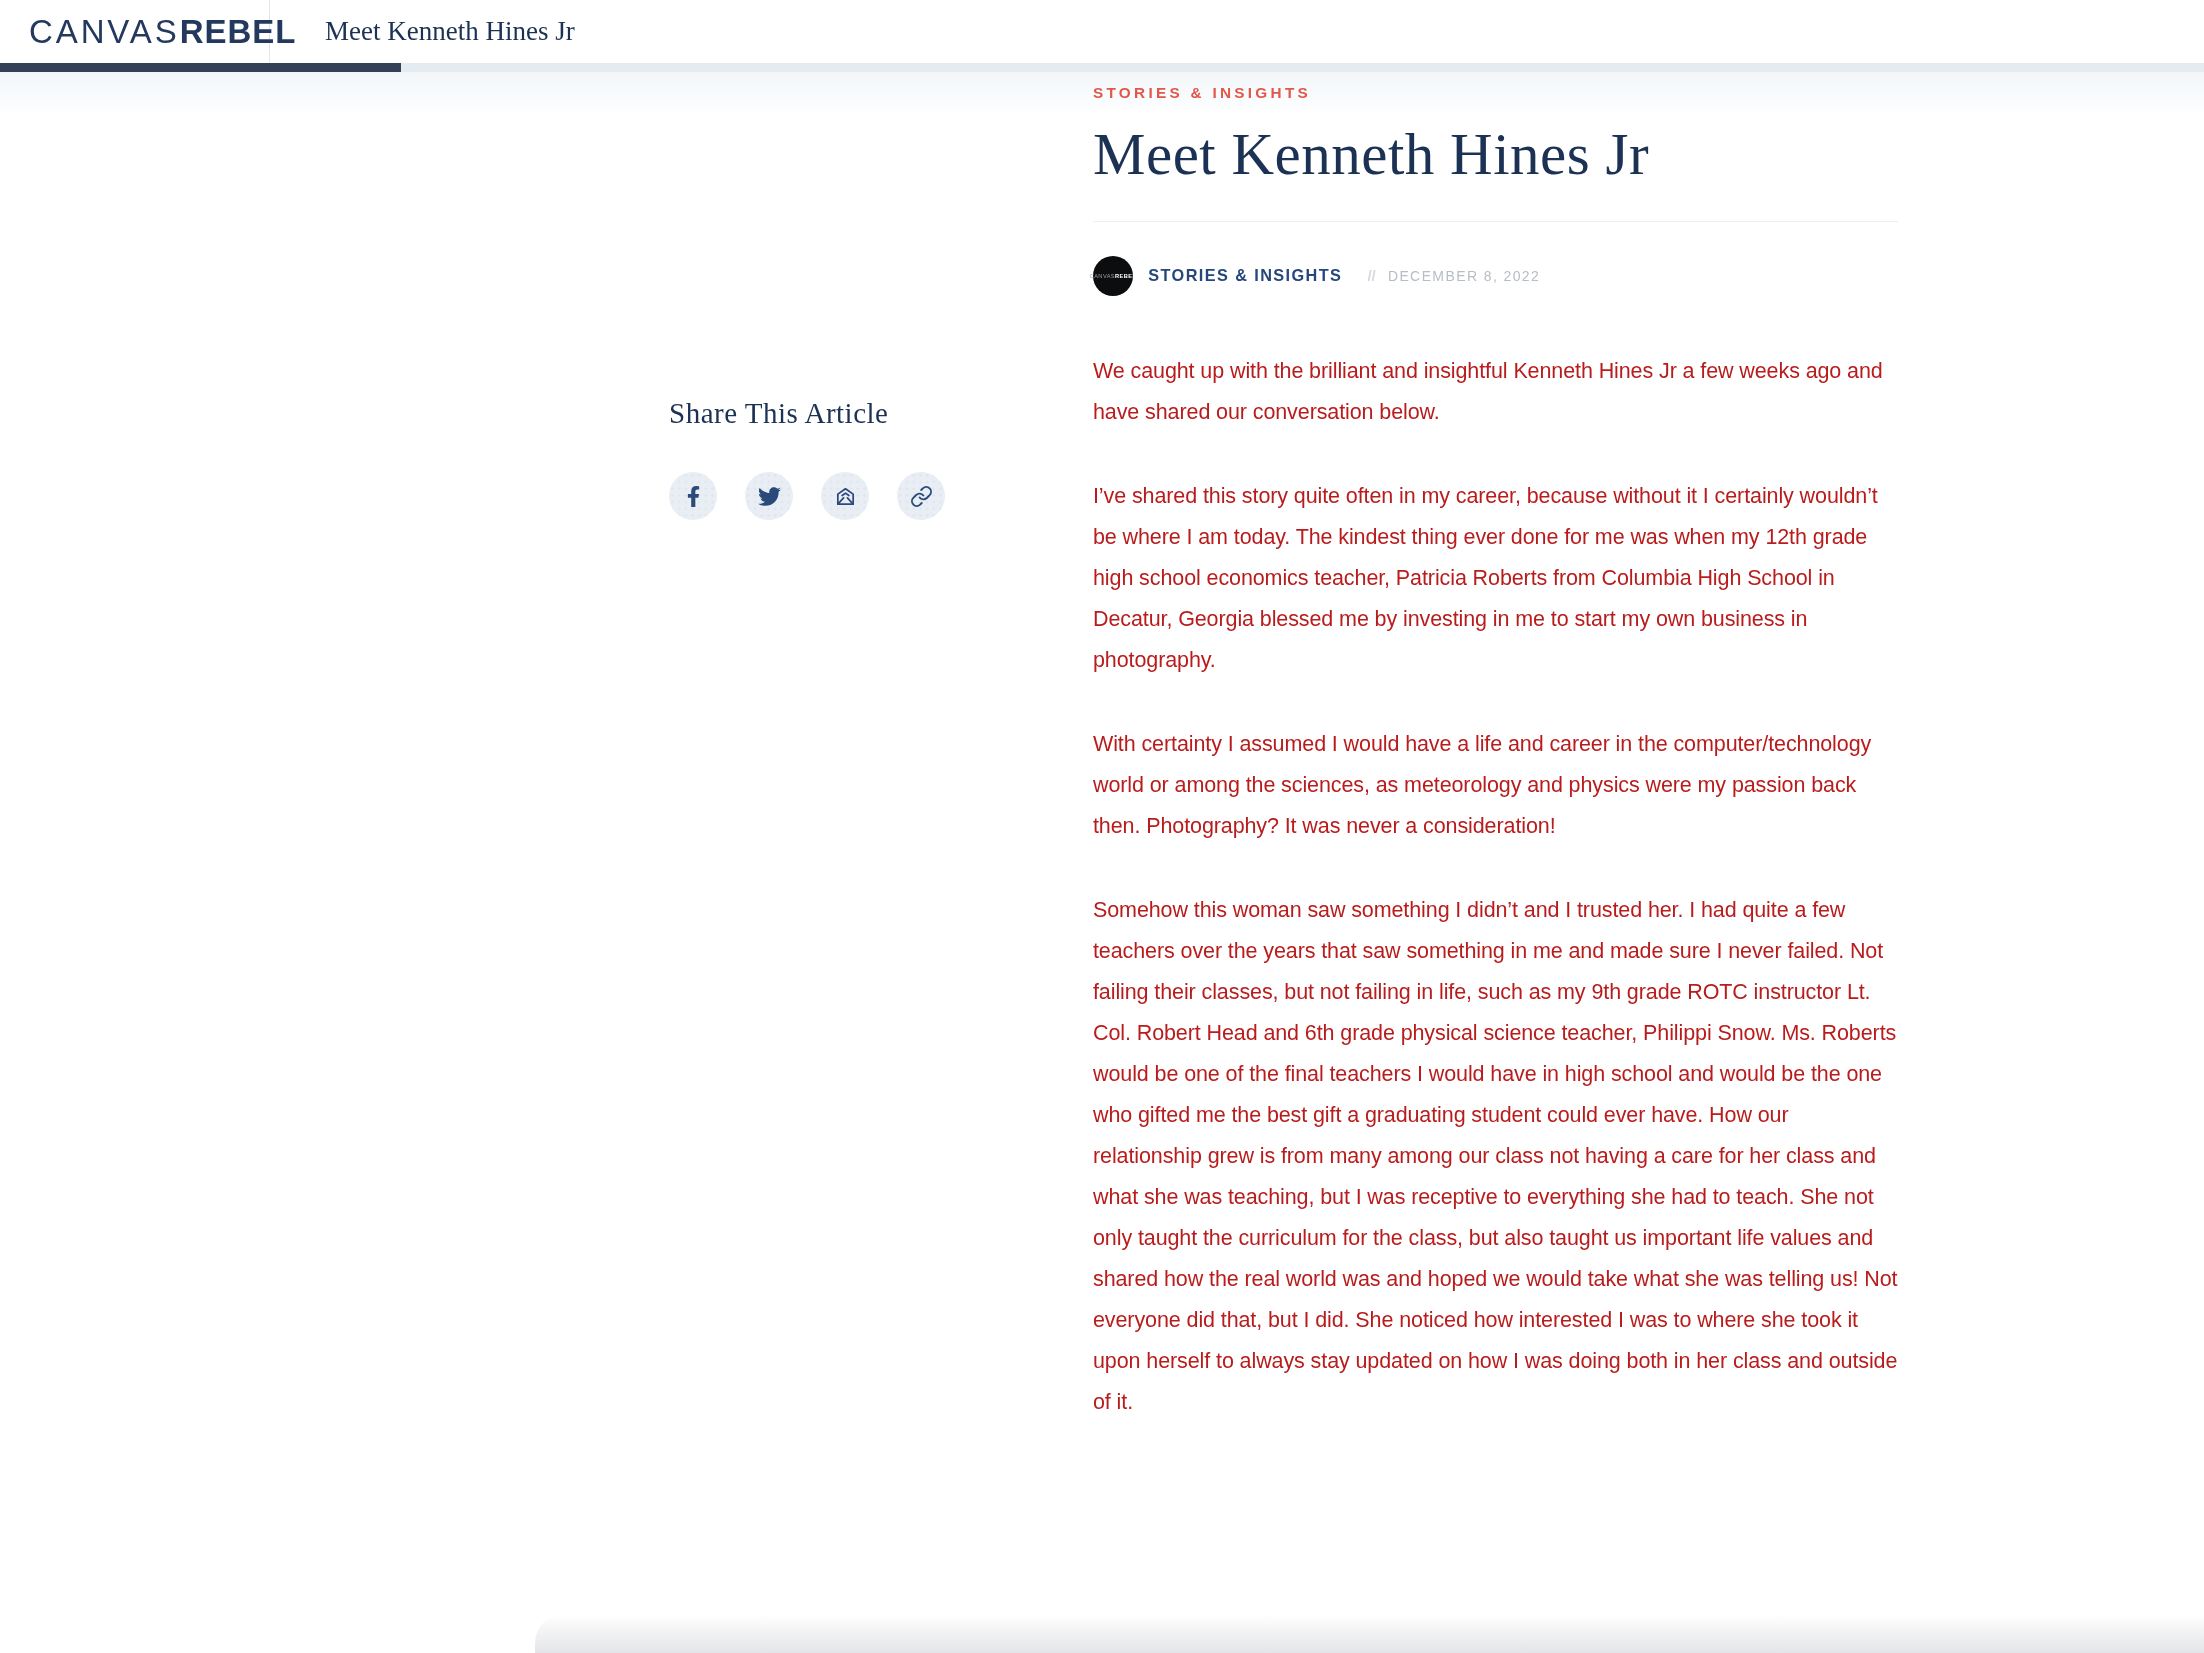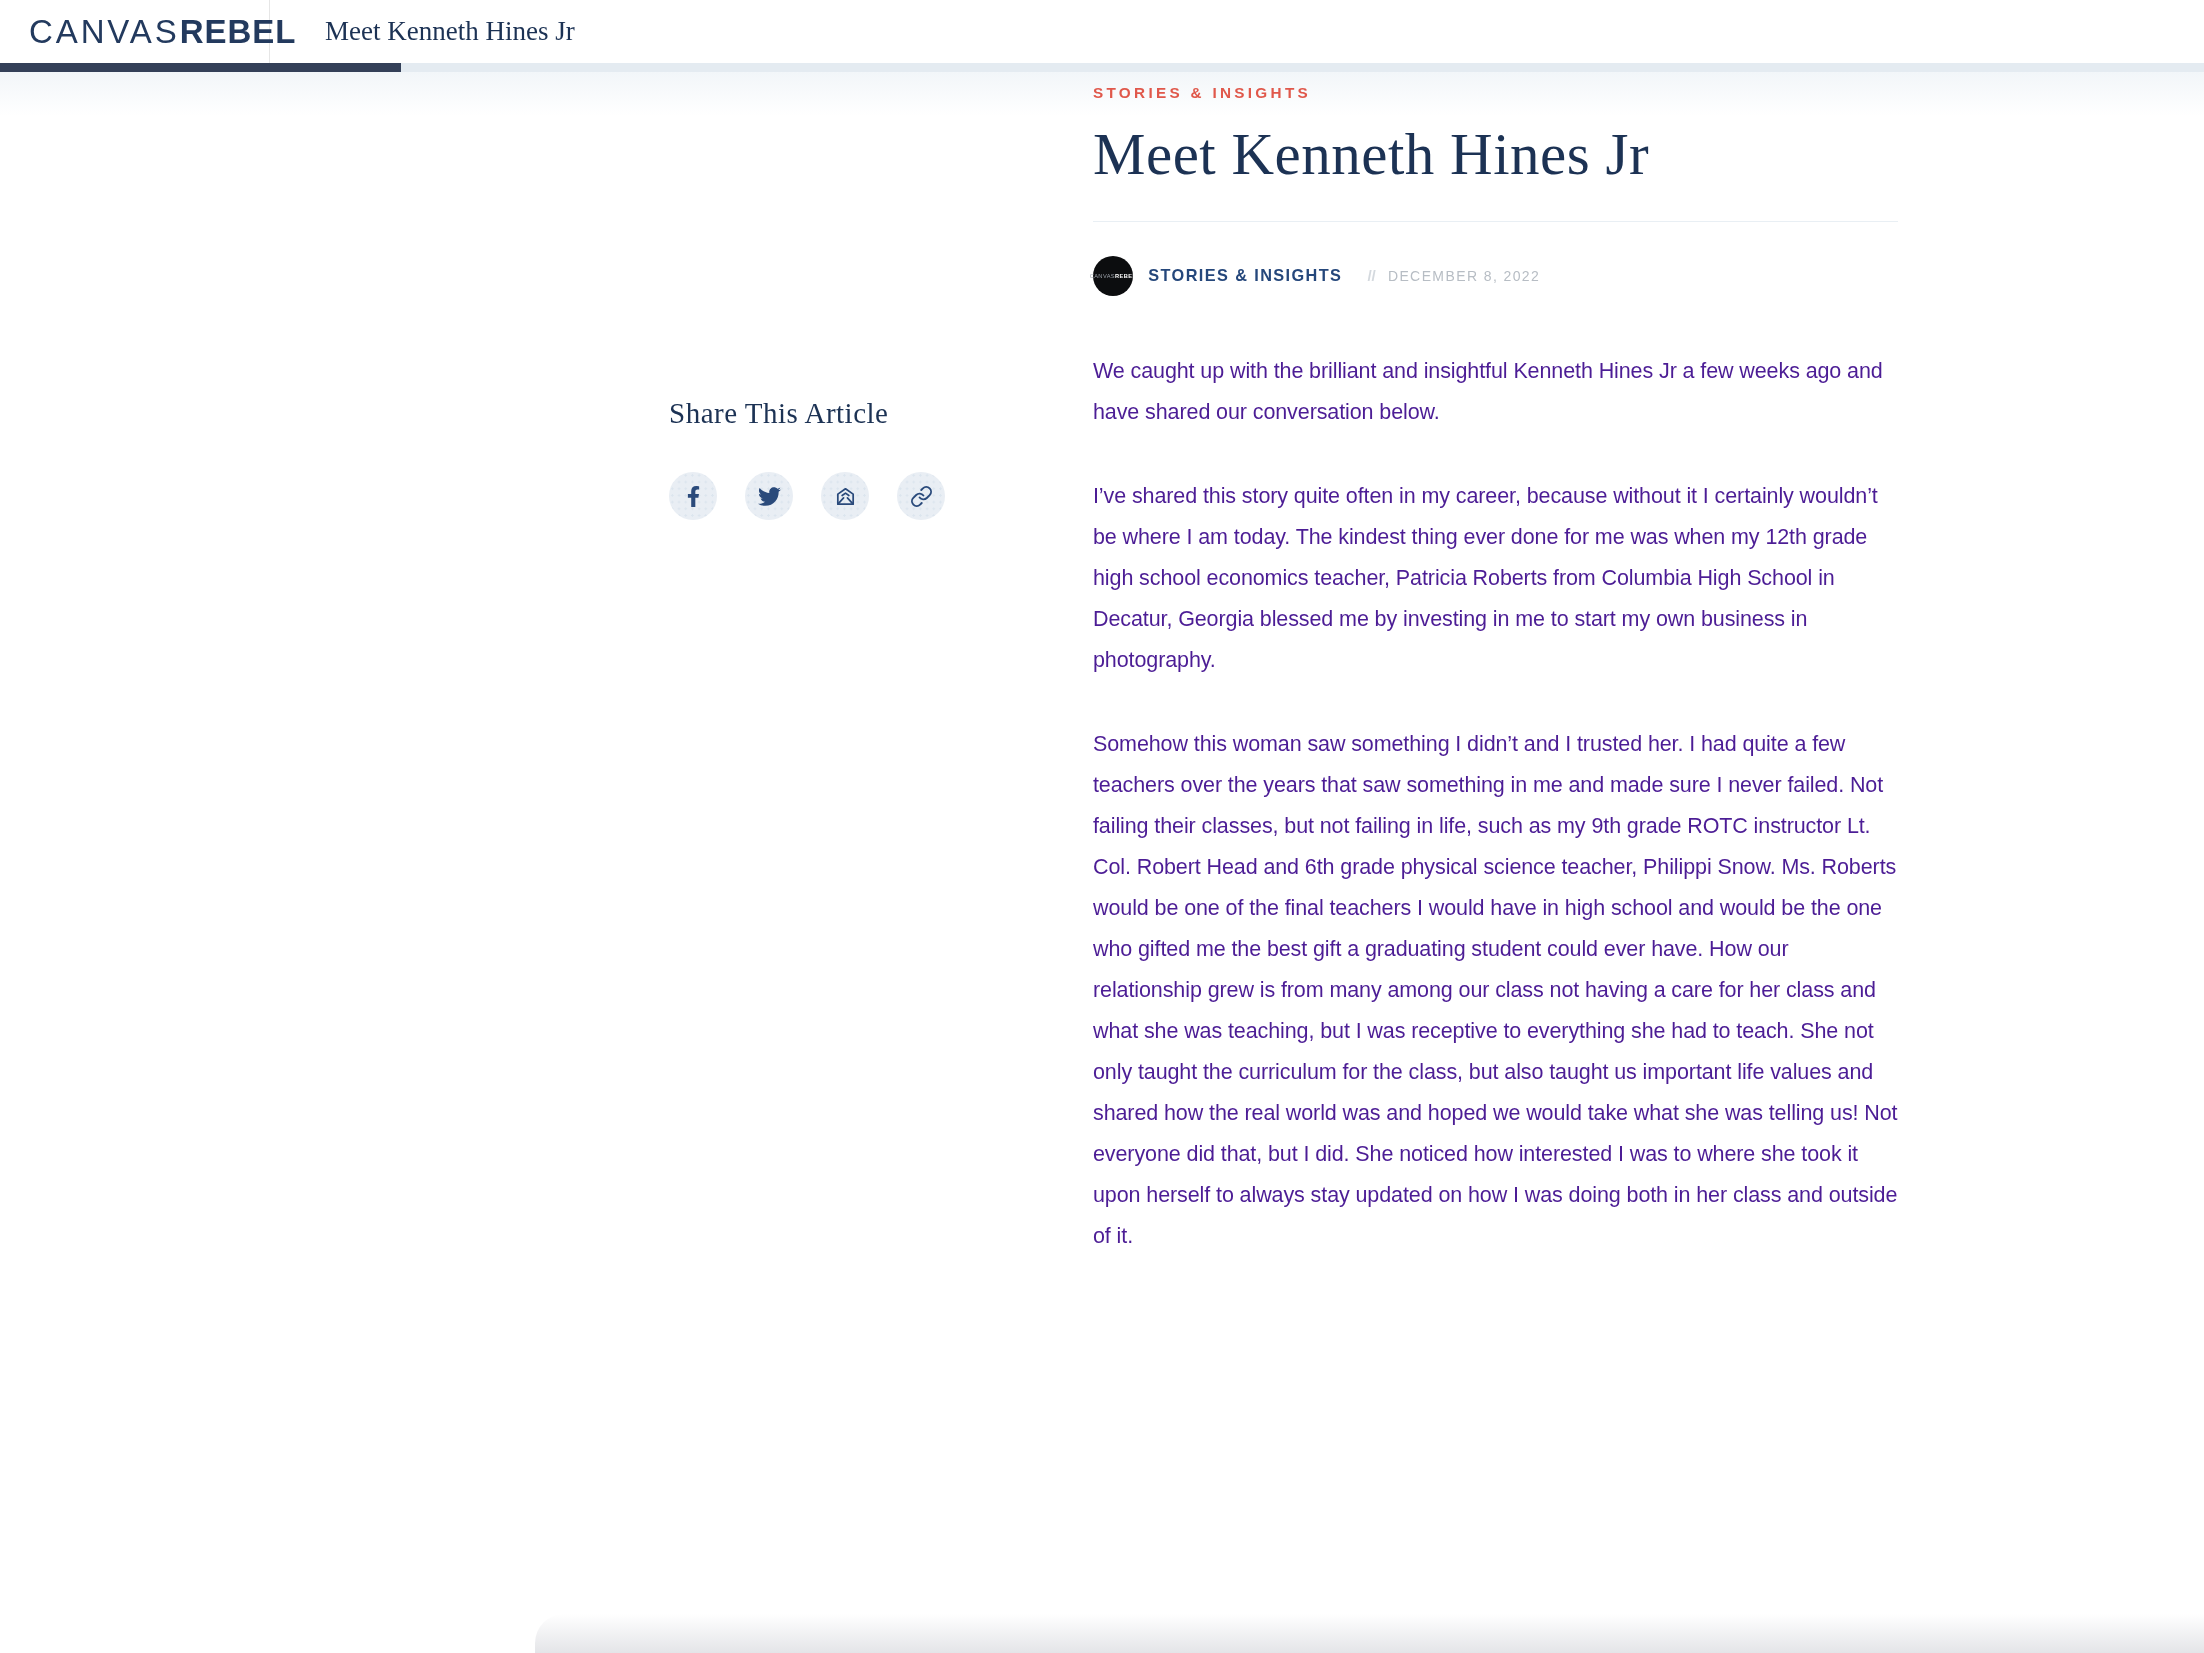--- a/index.html
+++ b/index.html
@@ -86,21 +86,21 @@
   .avatar .av-1 { color:#9aa0a8; font-weight:300; }
   .avatar .av-2 { color:#ffffff; font-weight:800; }
   .byline-category {
     margin-left:15.3px; font-size:16.3px; font-weight:700;
     letter-spacing:1.4px; color:#25477b; cursor:pointer;
   }
   .byline-sep { margin-left:25px; font-size:15.3px; color:#d4d9de; font-weight:700; }
   .byline-date { margin-left:12px; font-size:14px; letter-spacing:1.4px; color:#b7bdc4; }
 
   .body-text {
-    font-size:21.5px; line-height:41px; color:#4c1d95;
+    font-size:21.5px; line-height:41px; color:#b91c1c;
     letter-spacing:-0.1px;
   }
   .intro-para { margin-top:55px; }
   .question-heading {
     margin-top:42px;
     font-family:"Liberation Serif", serif;
     font-weight:700; font-size:28px; line-height:36px;
     color:#1c3254;
   }
   .answer-para { margin-top:43px; }
@@ -185,19 +185,20 @@
     <a class="byline-category">STORIES &amp; INSIGHTS</a>
     <span class="byline-sep">//</span>
     <span class="byline-date">DECEMBER 8, 2022</span>
   </div>
 
   <p class="body-text intro-para">We caught up with the brilliant and insightful Kenneth Hines Jr a few weeks ago and have shared our conversation below.</p>
 
 
   <p class="body-text answer-para">I’ve shared this story quite often in my career, because without it I certainly wouldn’t be where I am today. The kindest thing ever done for me was when my 12th grade high school economics teacher, Patricia Roberts from Columbia High School in Decatur, Georgia blessed me by investing in me to start my own business in photography.</p>
 
+  <p class="body-text answer-para">With certainty I assumed I would have a life and career in the computer/technology world or among the sciences, as meteorology and physics were my passion back then. Photography? It was never a consideration!</p>
 
   <p class="body-text answer-para">Somehow this woman saw something I didn’t and I trusted her. I had quite a few teachers over the years that saw something in me and made sure I never failed. Not failing their classes, but not failing in life, such as my 9th grade ROTC instructor Lt. Col. Robert Head and 6th grade physical science teacher, Philippi Snow. Ms. Roberts would be one of the final teachers I would have in high school and would be the one who gifted me the best gift a graduating student could ever have. How our relationship grew is from many among our class not having a care for her class and what she was teaching, but I was receptive to everything she had to teach. She not only taught the curriculum for the class, but also taught us important life values and shared how the real world was and hoped we would take what she was telling us! Not everyone did that, but I did. She noticed how interested I was to where she took it upon herself to always stay updated on how I was doing both in her class and outside of it.</p>
 
 </main>
 
 <div class="bottom-block-shadow"></div>
 
 
 </body></html>

